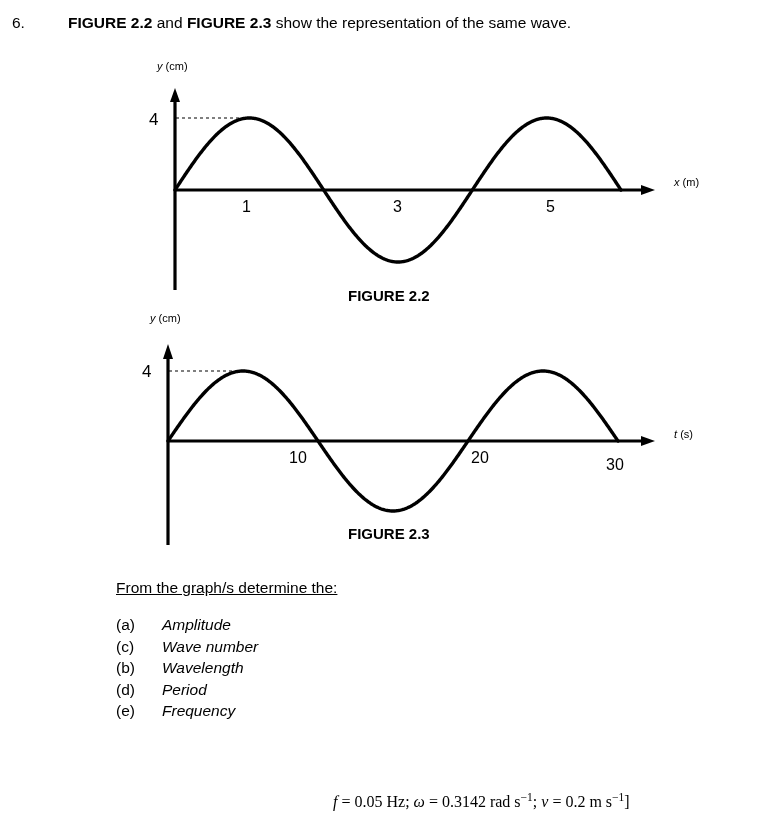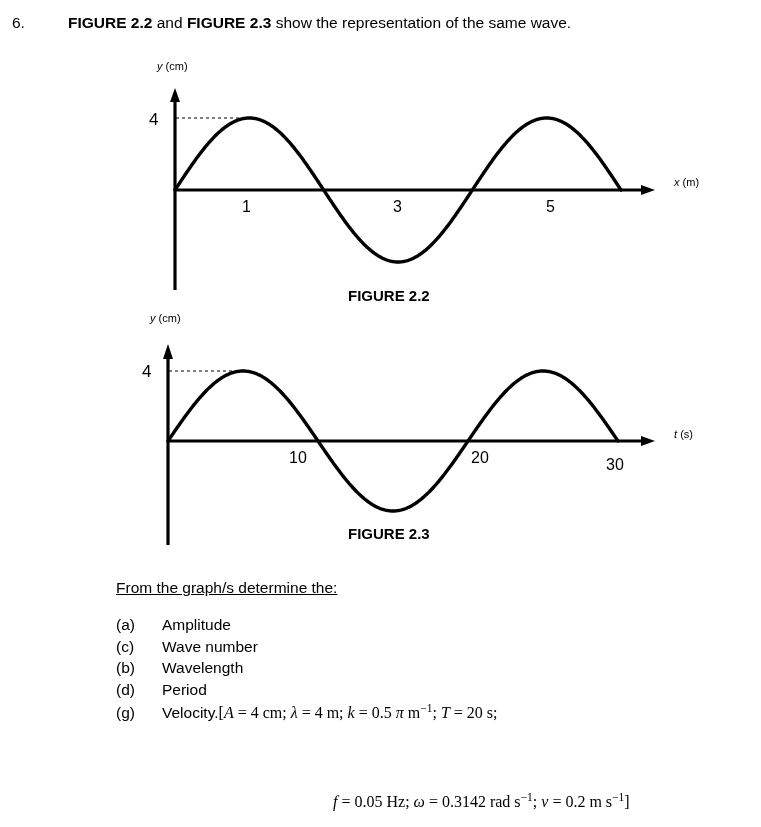--- a/index.html
+++ b/index.html
@@ -75,21 +75,21 @@
   }
   .item-row {
     height: 21.5px;
     font-size: 15.5px;
     white-space: nowrap;
   }
   .item-tag {
     display: inline-block;
     width: 46px;
   }
-  .item-label { display: inline; }
+  .item-label { display: inline; font-style: italic; }
 
   
   .math {
     font-family: "Liberation Serif", serif;
     font-size: 16px;
   }
   .math i { font-style: italic; }
   .answer-line2 {
     position: absolute;
     left: 333px;
@@ -173,17 +173,17 @@
   <div class="item-row">
     <span class="item-tag">(c)</span><span class="item-label">Wave number</span>
   </div>
   <div class="item-row">
     <span class="item-tag">(b)</span><span class="item-label">Wavelength</span>
   </div>
   <div class="item-row">
     <span class="item-tag">(d)</span><span class="item-label">Period</span>
   </div>
   <div class="item-row">
-    <span class="item-tag">(g)</span><span class="item-label">Velocity.</span><span class="math">[<i>A</i> = 4 cm; <i>λ</i> = 4 m;  <i>k</i> = 0.5 <i>π</i> m<sup>−1</sup>; <i>T</i> = 20 s;</span>
+    <span class="item-tag">(e)</span><span class="item-label">Frequency</span>
   </div>
 </div>
 
 <div class="math answer-line2"><i>f</i> = 0.05 Hz; <i>ω</i> = 0.3142 rad s<sup>−1</sup>; <i>v</i>  = 0.2 m s<sup>−1</sup>]</div>
 
 </body></html>

